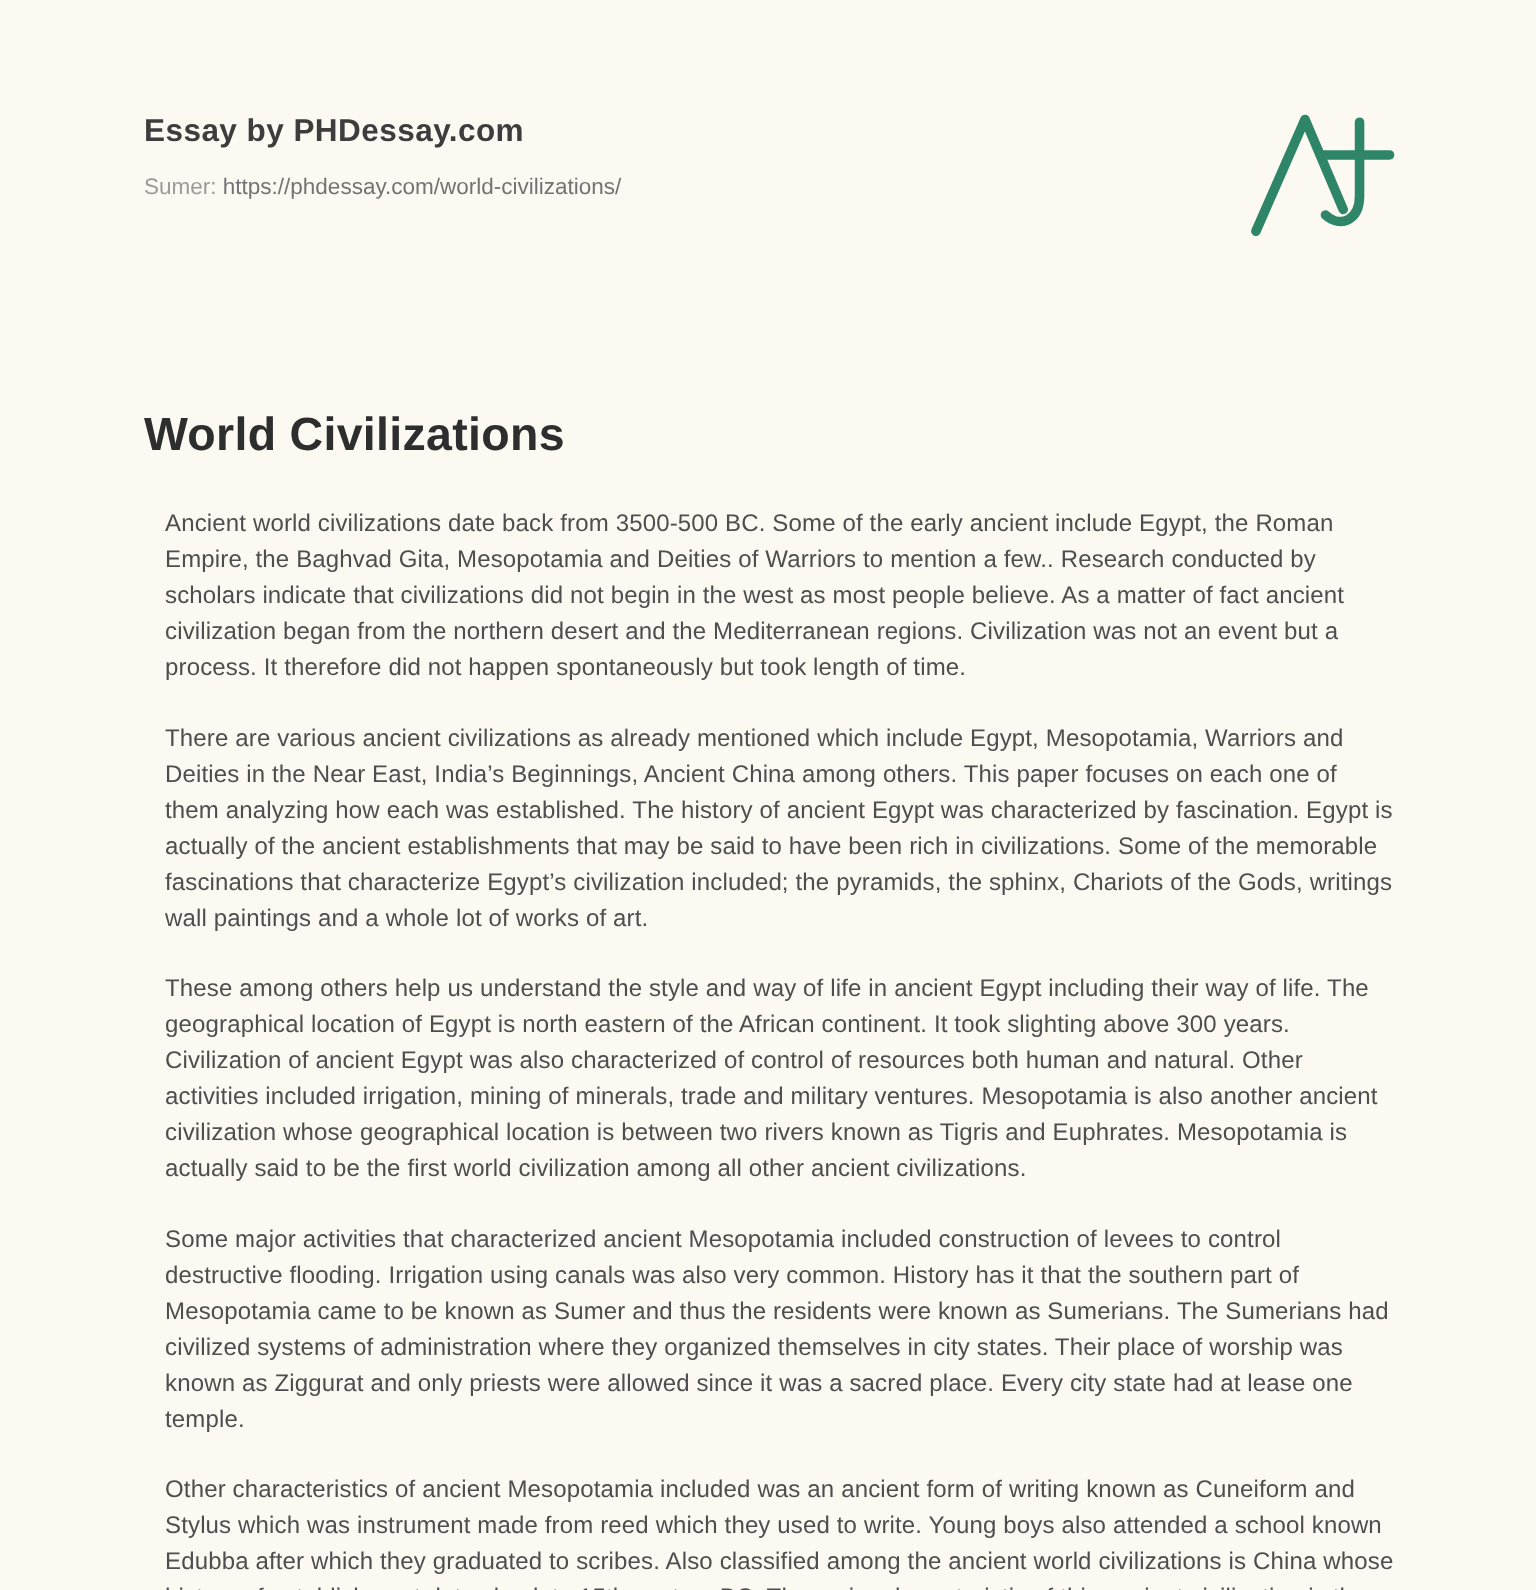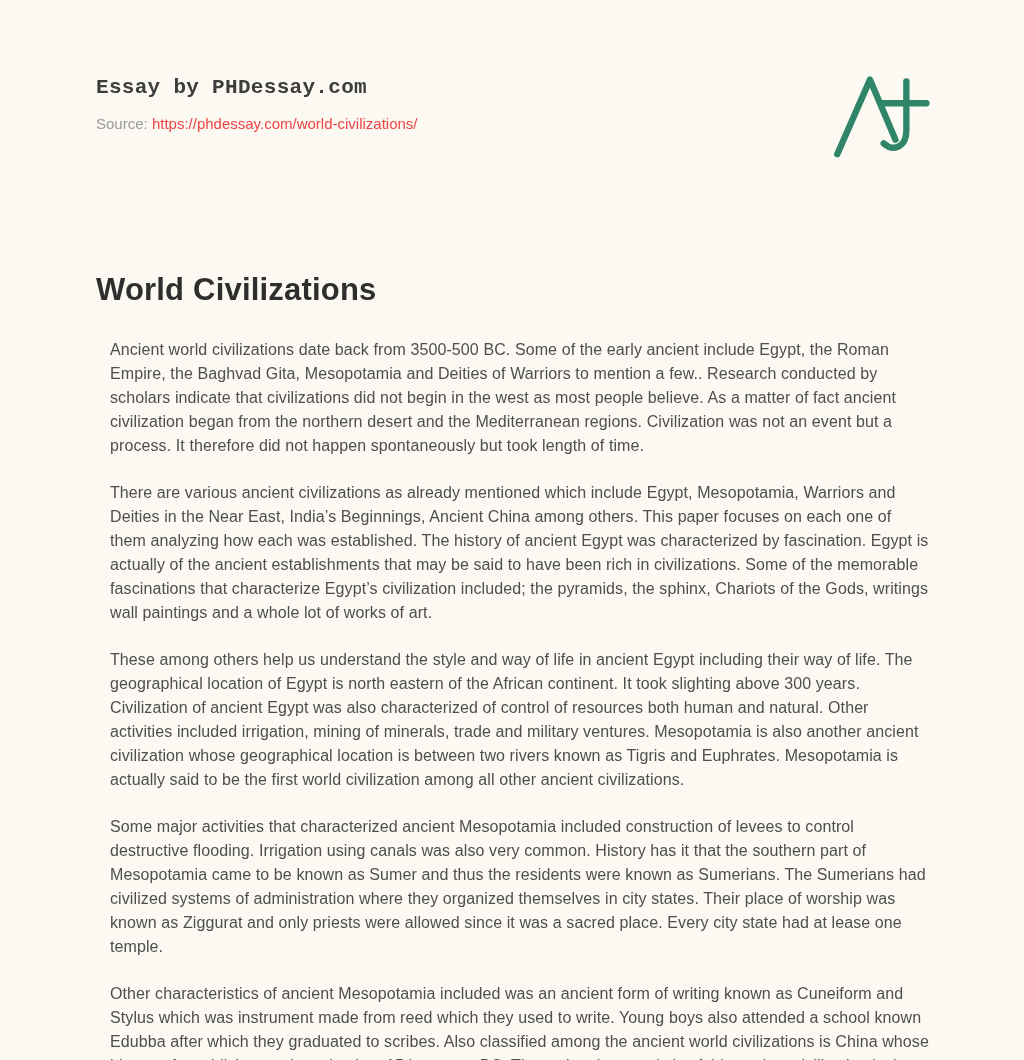--- a/index.html
+++ b/index.html
@@ -21,29 +21,28 @@
     display: flex;
     justify-content: space-between;
     align-items: flex-start;
     min-height: 92px;
   }
   .byline {
     font-size: 21px;
     font-weight: 700;
     color: #3d3d3d;
     letter-spacing: 0.3px;
-    font-family: Liberation Mono, monospace;
   }
   .source-line {
     margin-top: 16px;
     font-size: 15px;
     color: #9a9a98;
   }
   .source-link {
-    color: #ef4444;
+    color: #737373;
     text-decoration: none;
     cursor: pointer;
   }
   .logo {
     width: 100px;
     height: 92px;
     margin-top: -6px;
     flex: 0 0 auto;
   }
   .logo svg { width: 100%; height: 100%; display: block; }
@@ -65,21 +64,21 @@
 </style>
 </head>
 <body>
 
 <div class="page">
 
   <div class="header">
     <div class="header-left">
       <div class="byline">Essay by PHDessay.com</div>
       <div class="source-line">
-        <span class="source-label">Source:</span>
+        <span class="source-label">Sumer:</span>
         <a class="source-link">https://phdessay.com/world-civilizations/</a>
       </div>
     </div>
 
     <div class="logo">
       <svg viewBox="0 0 110 100" fill="none" xmlns="http://www.w3.org/2000/svg">
 
         <path d="M8 92 L44 10 L72 76" stroke="#2e8568" stroke-width="7" stroke-linecap="round" stroke-linejoin="round" fill="none"></path>
         <path d="M84 12 L84 66 C84 84 70 90 59 80" stroke="#2e8568" stroke-width="7" stroke-linecap="round" fill="none"></path>
         <path d="M58 36 L106 36" stroke="#2e8568" stroke-width="7" stroke-linecap="round" fill="none"></path>

